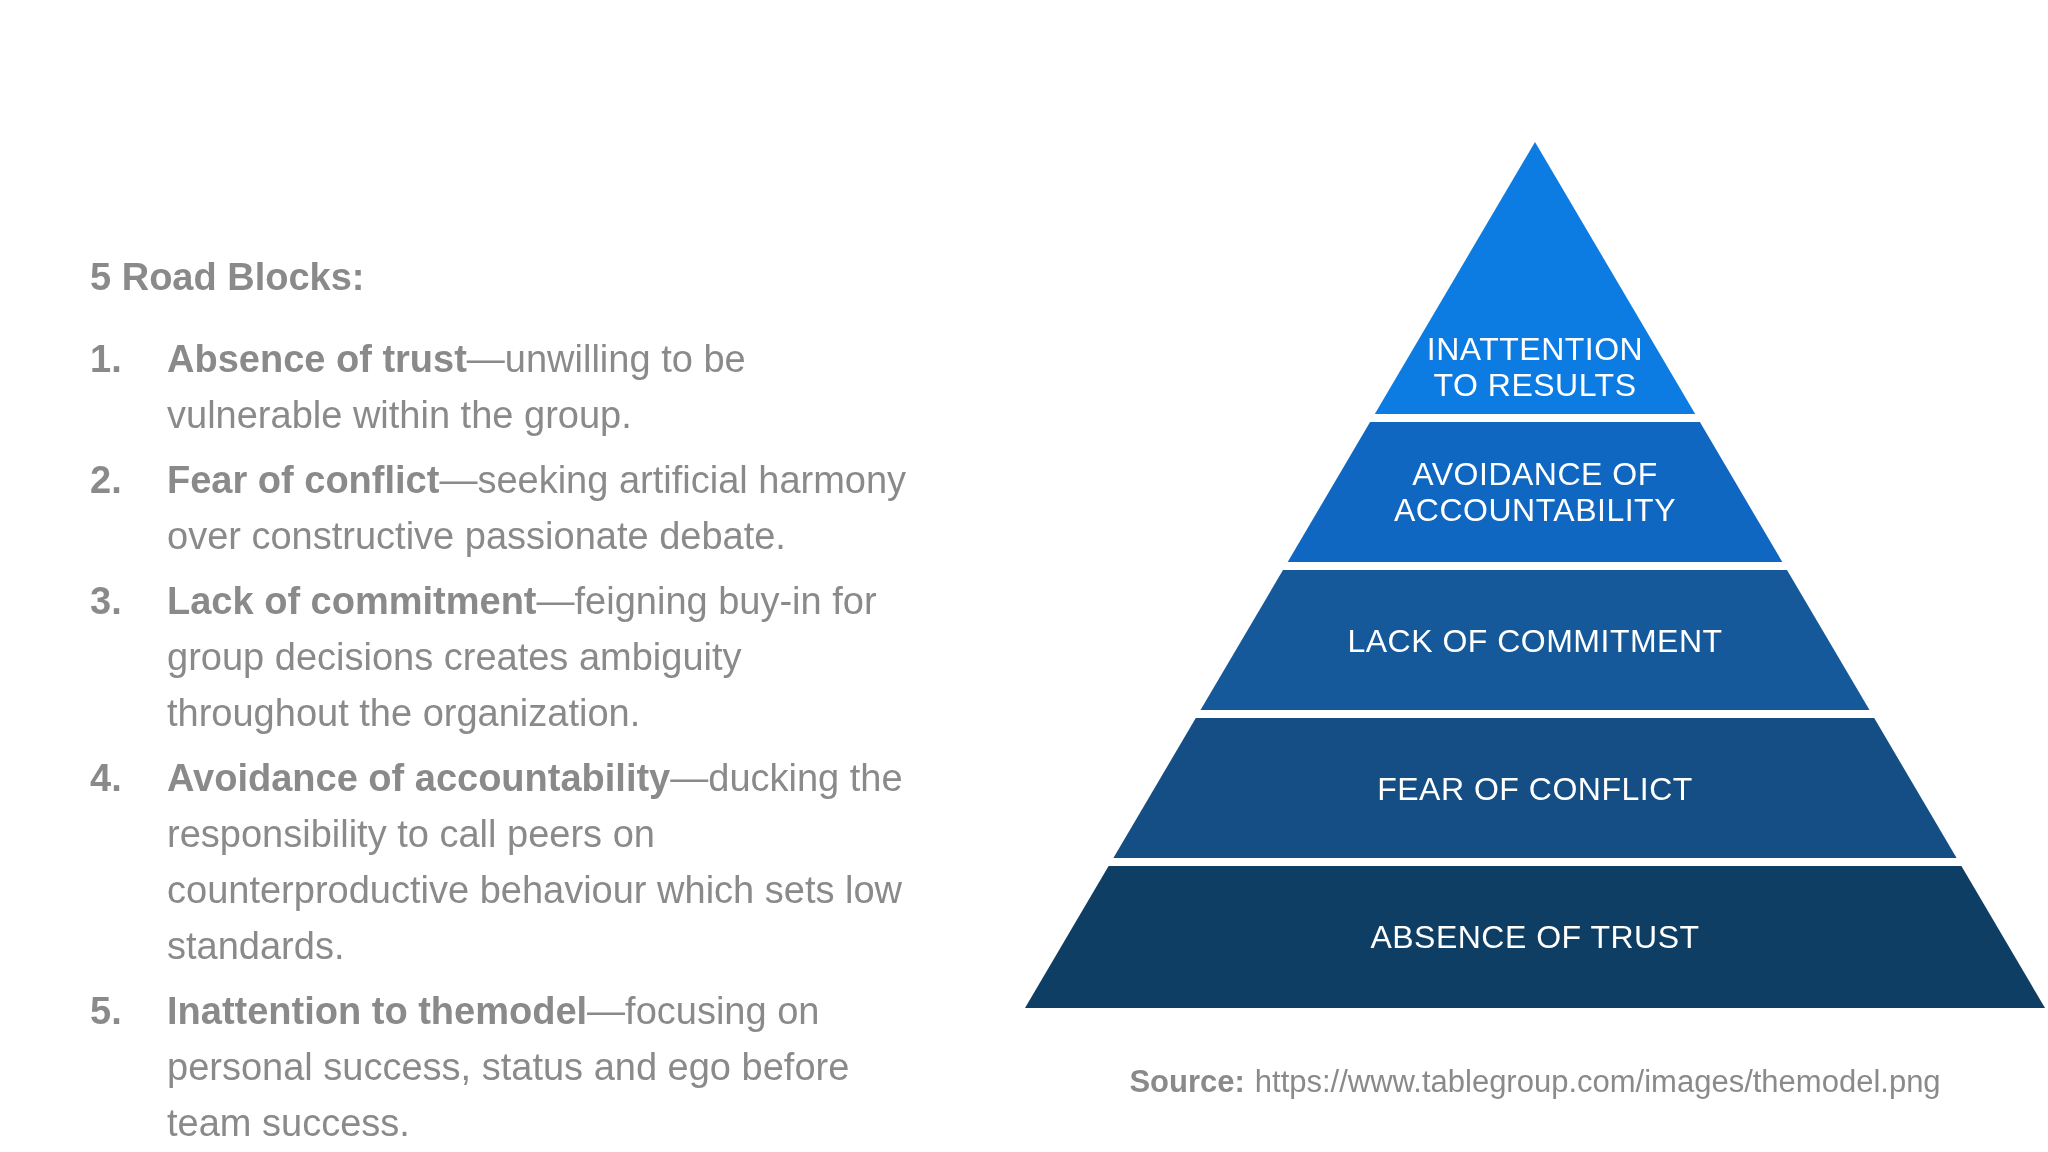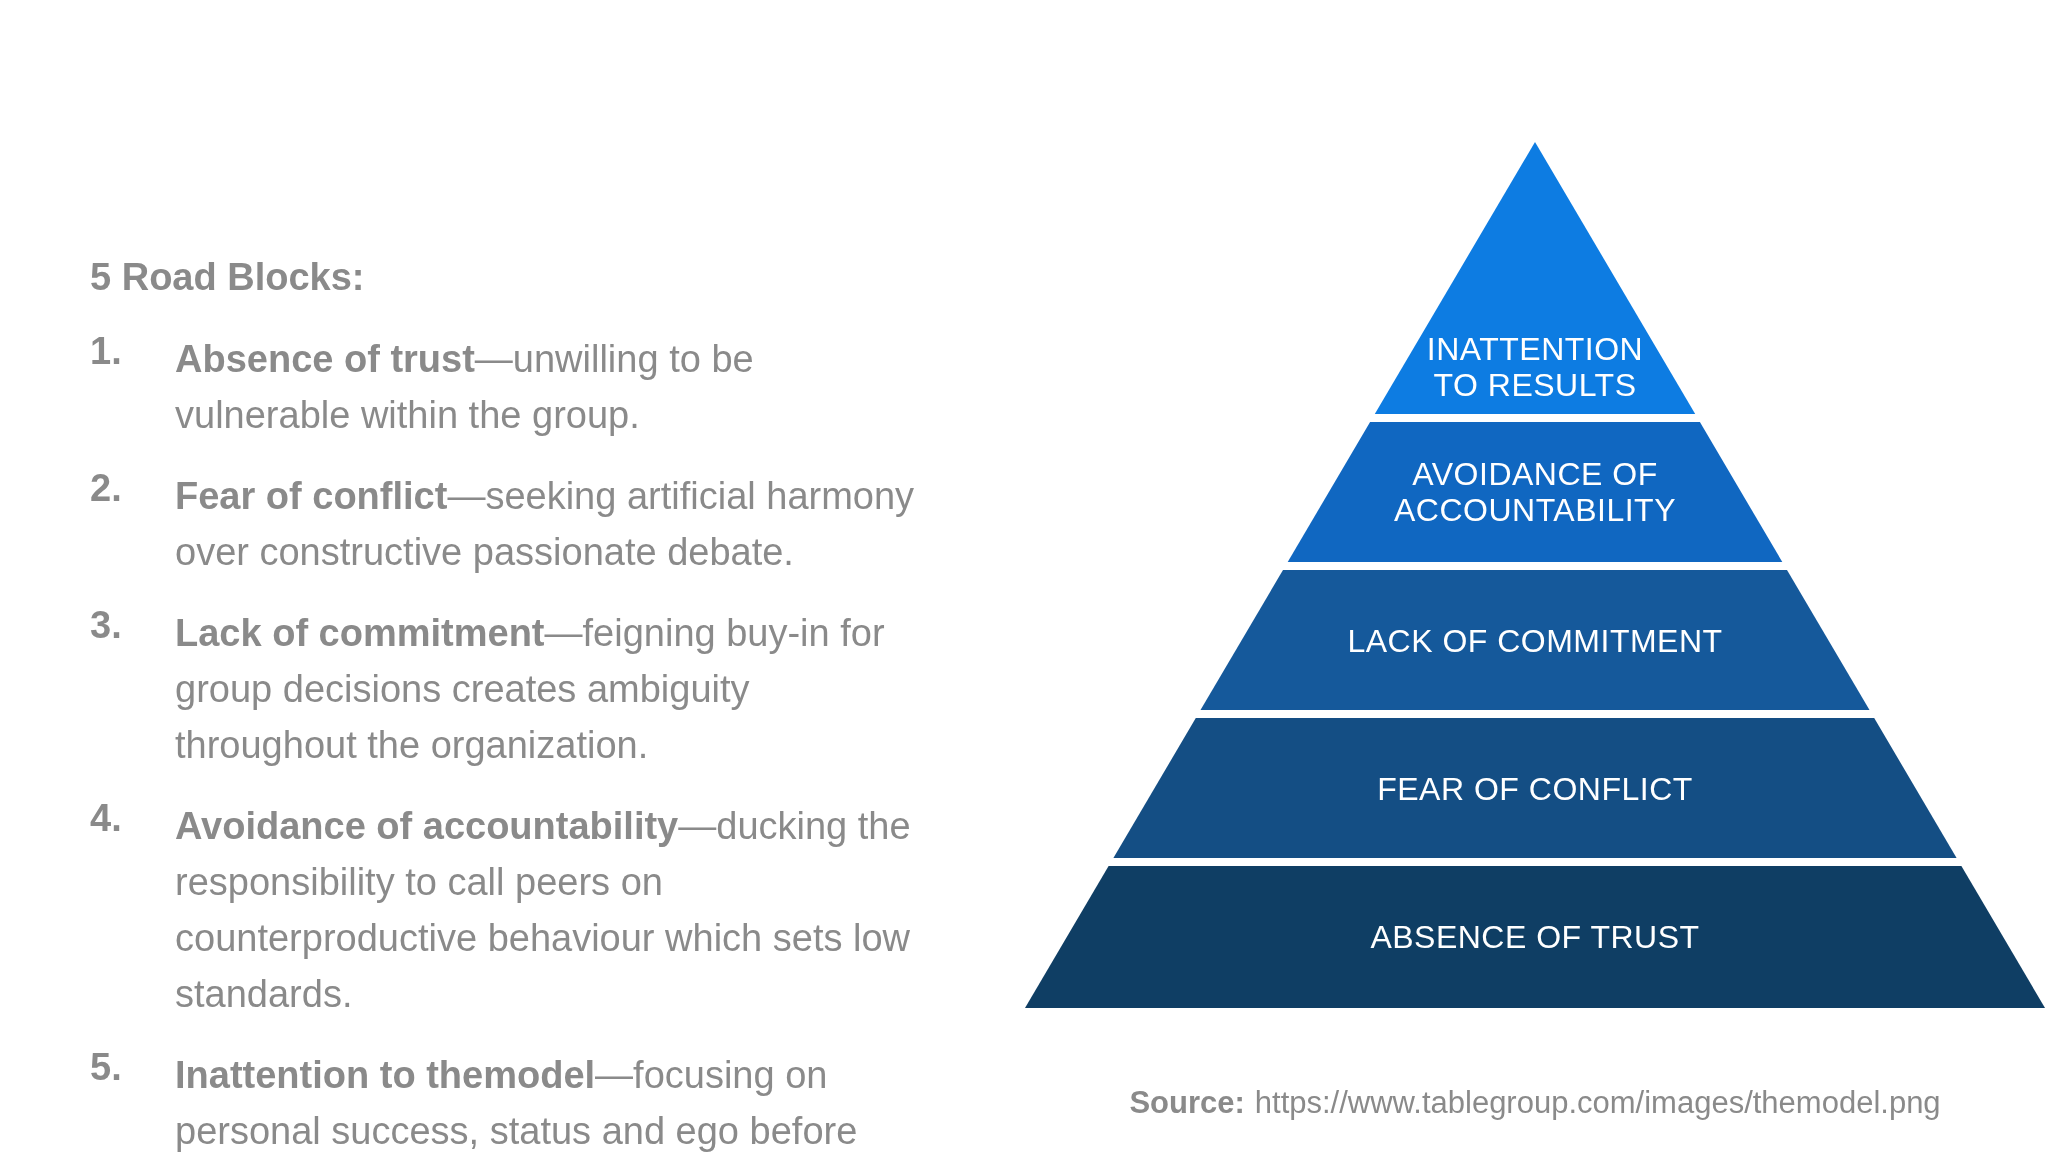--- a/index.html
+++ b/index.html
@@ -27,32 +27,32 @@
   .roadblocks {
     position: absolute;
     left: 90px; top: 250px;
     width: 840px;
     color: #8a8a8a;
   }
   .rb-heading {
     font-size: 38px;
     font-weight: bold;
     line-height: 55px;
-    margin: 0 0 18px 0;
+    margin: 0 0 26px 0;
   }
   .rb-list { margin: 0; padding: 0; list-style: none; }
   .rb-item {
     display: grid;
     grid-template-columns: 77px 758px;
     font-size: 38px;
     line-height: 56px;
     margin-bottom: 9px;
   }
   .rb-num { font-weight: bold; }
-  .rb-text { margin: 8px; }
+  .rb-text { margin: 0; }
   .rb-term { font-weight: bold; }
 
   
   .pyramid {
     position: absolute;
     left: 1025px; top: 140px;
     width: 1020px; height: 868px;
   }
   .pyramid text {
     fill: #ffffff;
@@ -64,21 +64,20 @@
 
   
   .source {
     position: absolute;
     left: 1025px; top: 1062px;
     width: 1020px;
     text-align: center;
     font-size: 31px;
     color: #8a8a8a;
     line-height: 40px;
-    margin-top: 21px;
   }
   .source b { margin-right: 10px; }
 </style>
 </head>
 <body>
 
 <div class="title">
 </div>
 
 <div class="roadblocks">

